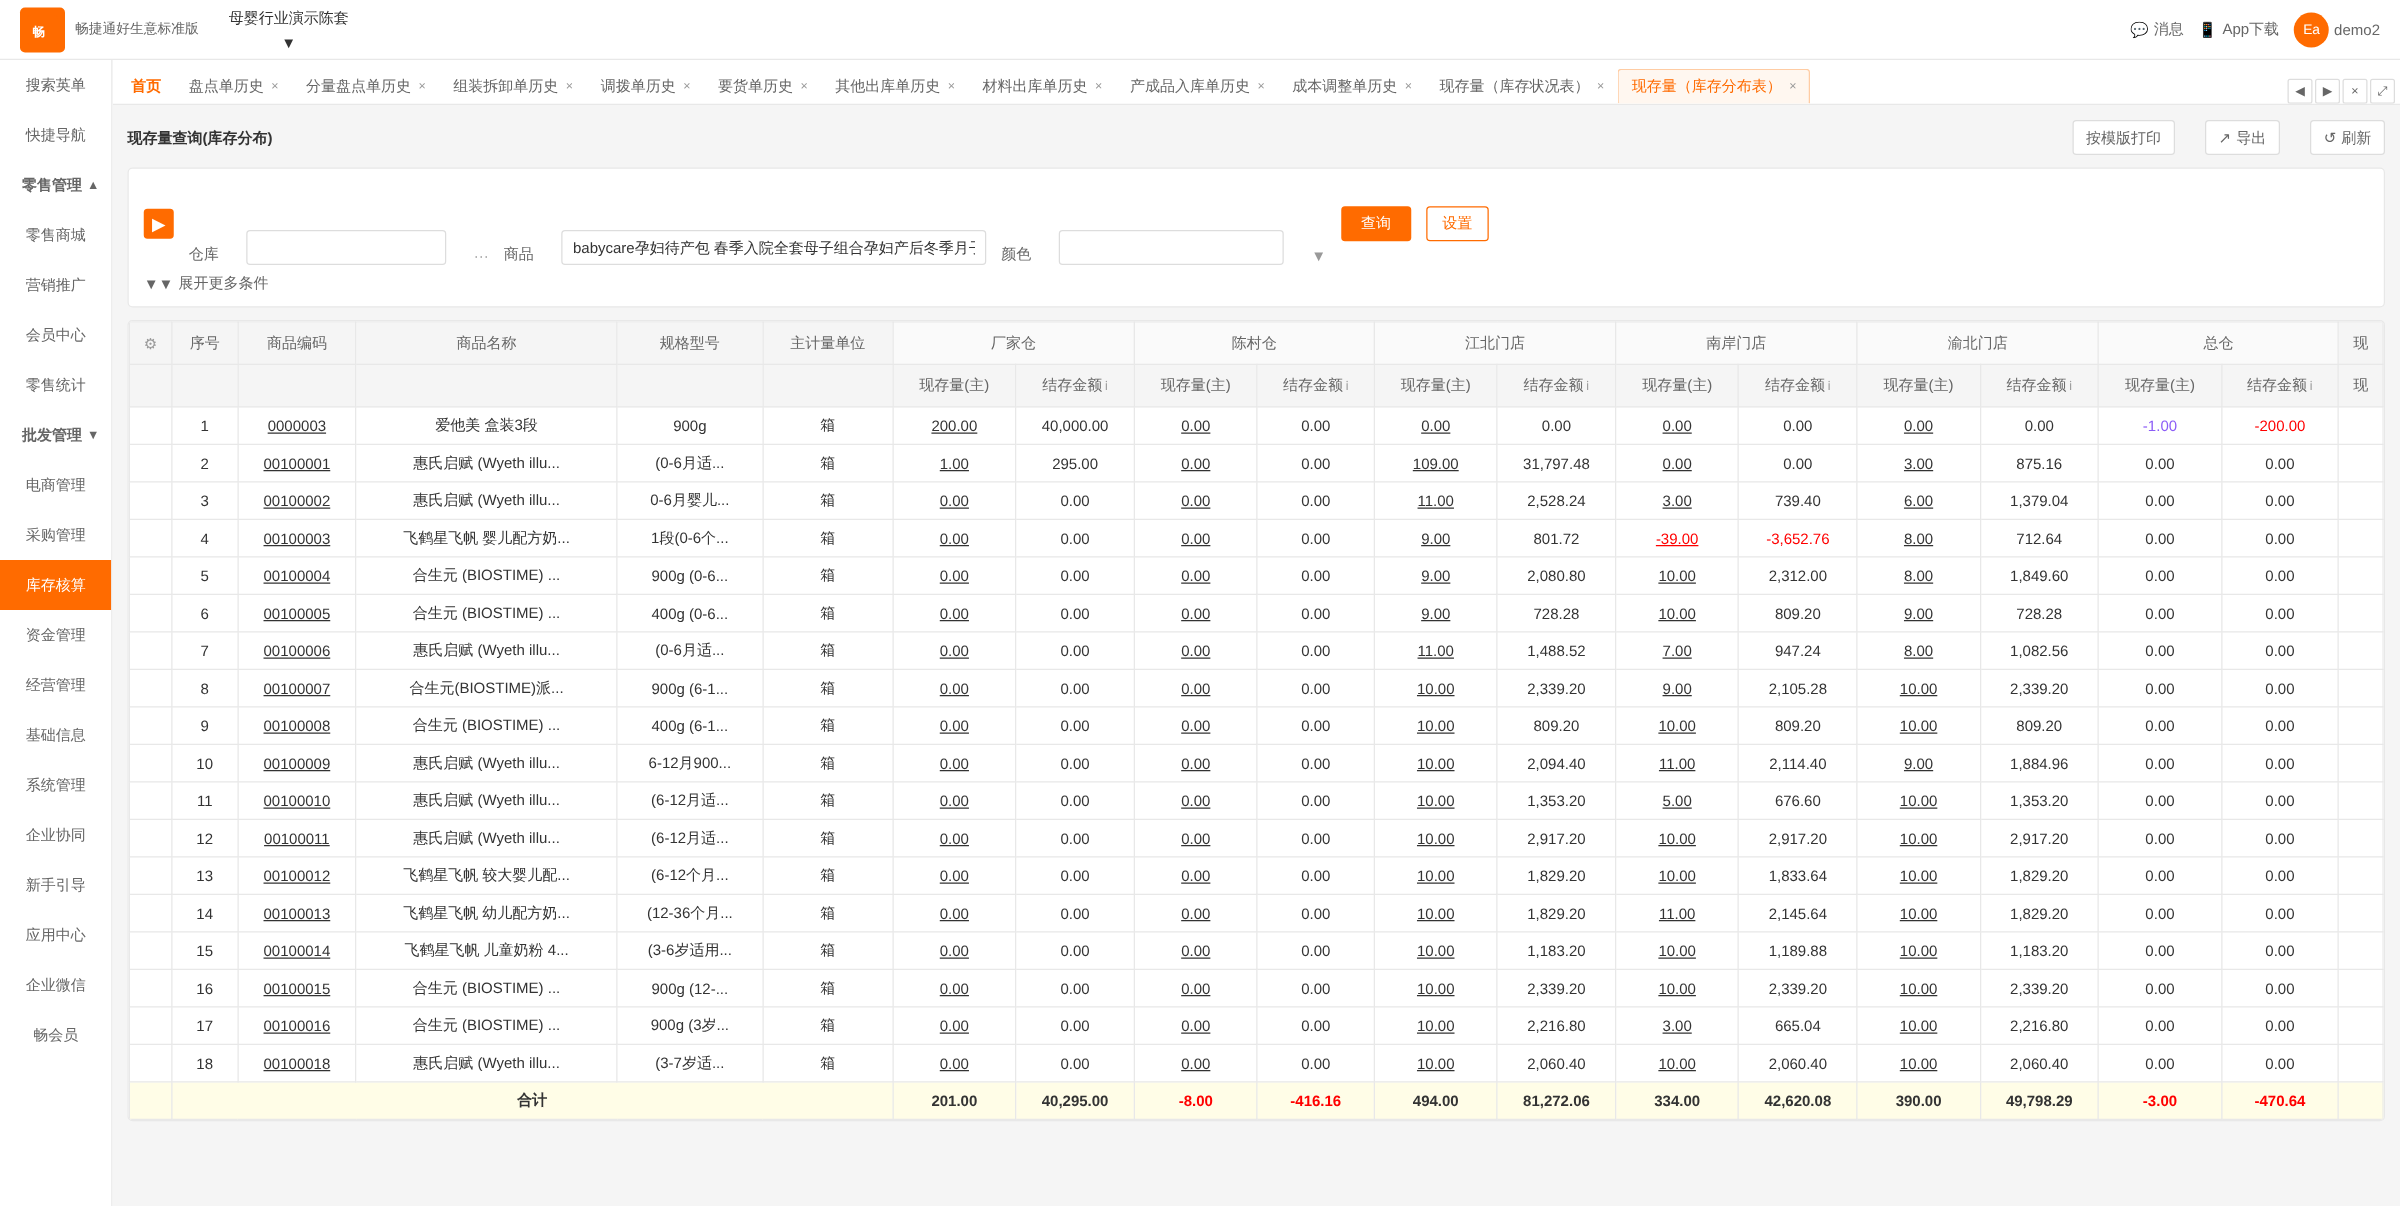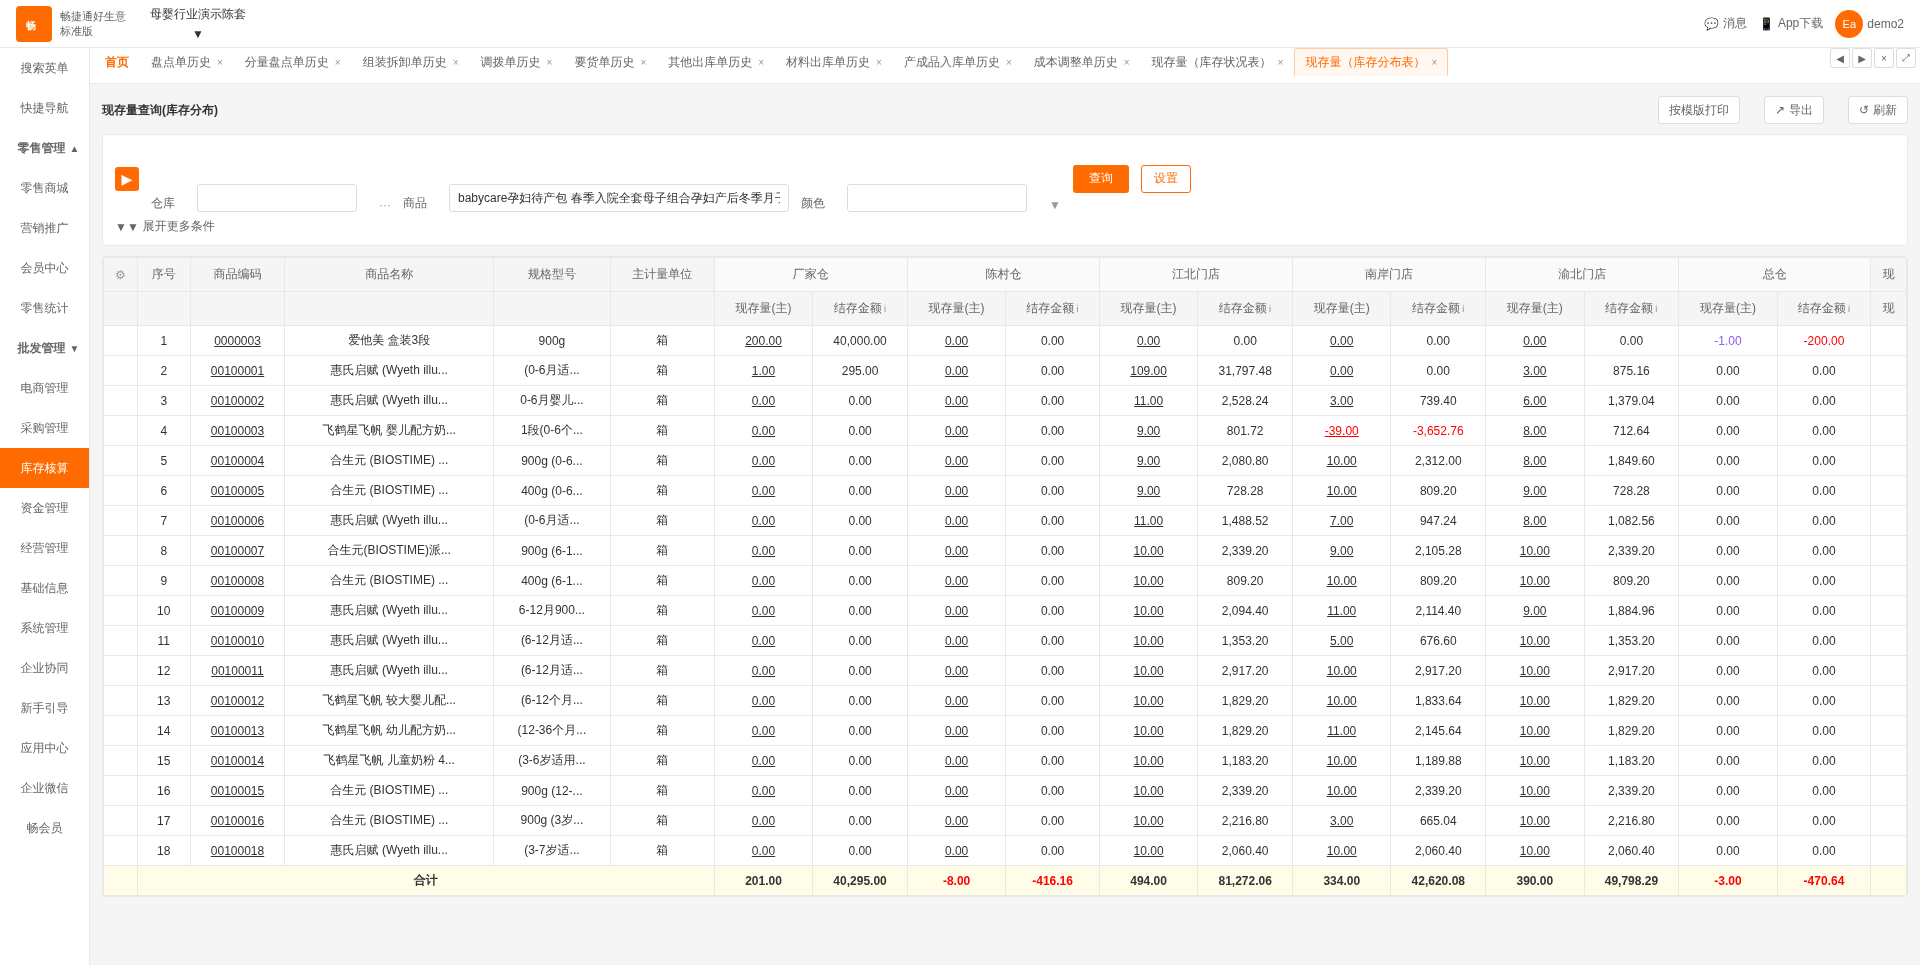--- a/index.html
+++ b/index.html
@@ -23,21 +23,21 @@
     .logo-text { font-size: 11px; color: #666; line-height: 1.3; }
     .top-bar-actions { display: flex; align-items: center; gap: 12px; }
     .action-item { display: flex; align-items: center; gap: 4px; cursor: pointer; color: #666; font-size: 12px; }
     .avatar { width: 28px; height: 28px; background: #ff6b00; border-radius: 50%; display: flex; align-items: center; justify-content: center; color: #fff; font-size: 11px; }
 
     
     .tab-nav {
       height: 36px;
       background: #fff;
       display: flex;
-      align-items: flex-start;
+      align-items: flex-end;
       padding: 0 4px;
       border-bottom: 1px solid #e8e8e8;
       position: fixed;
       top: 48px; left: 90px; right: 0;
       z-index: 99;
       overflow: hidden;
     }
     .tab-item {
       height: 28px;
       padding: 0 10px;
@@ -242,21 +242,21 @@
 <body>
 
 <div class="top-bar">
   <div class="top-bar-logo">
     <div class="logo-icon">
       <svg width="24" height="24" viewBox="0 0 24 24" fill="none">
         <rect width="24" height="24" fill="#ff6b00" rx="3"></rect>
         <text x="4" y="17" font-size="10" fill="white" font-weight="bold">畅</text>
       </svg>
     </div>
-    <div style="display:flex;flex-direction:column;">
+    <div style="display:flex;flex-direction:row;">
       <span class="logo-text">畅捷通好生意</span>
       <span class="logo-text">标准版</span>
     </div>
     <div style="display:flex;align-items:center;gap:4px;margin-left:16px;cursor:pointer;flex-direction:column;">
       <span>母婴行业演示陈套</span>
       <span>▼</span>
     </div>
   </div>
   <div class="top-bar-actions">
     <div class="action-item">

